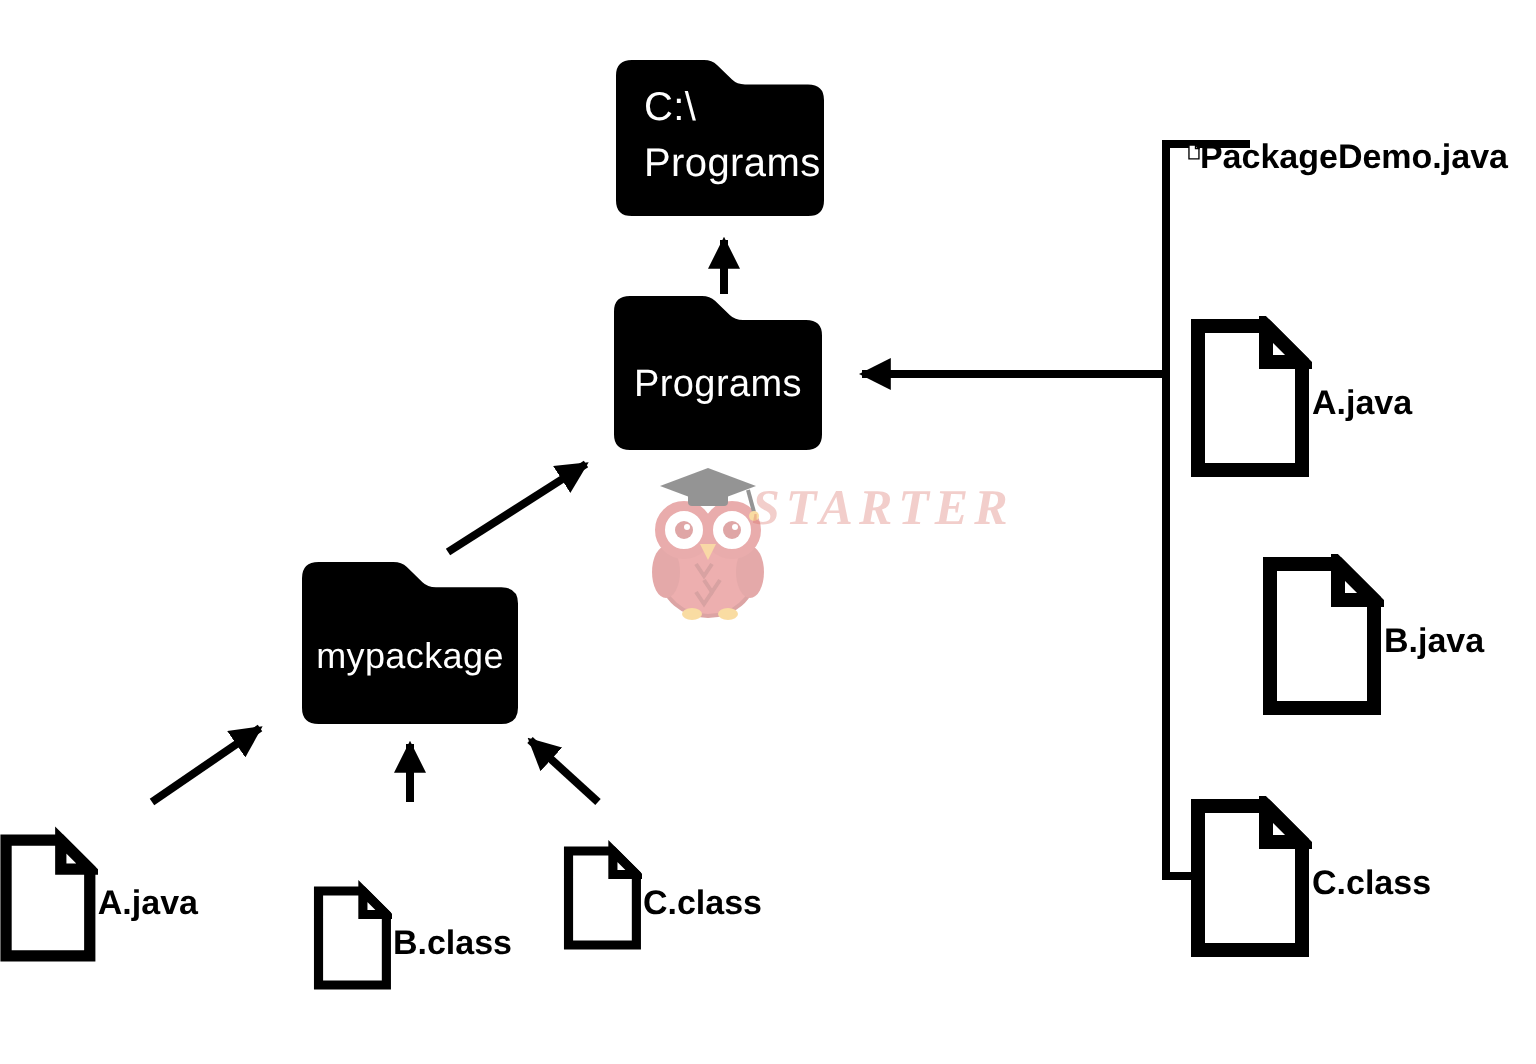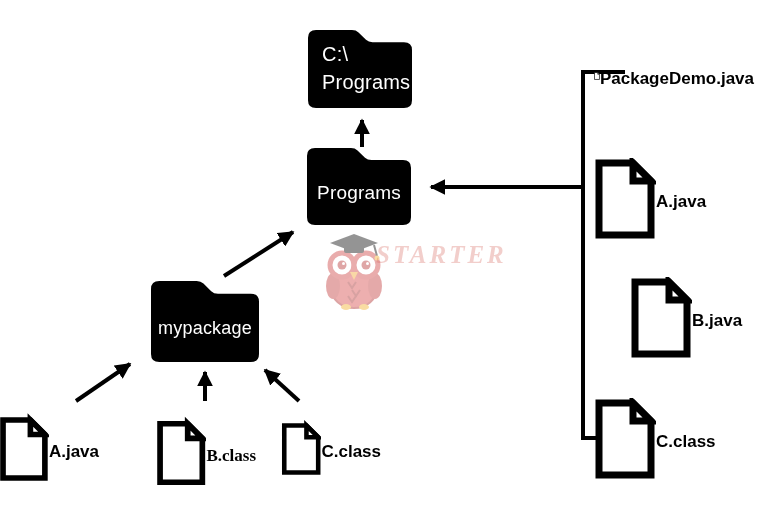--- a/index.html
+++ b/index.html
@@ -109,21 +109,21 @@
   </div>
 
   <div class="file-item" style="left:-1px;top:408px;width:100px;">
     <svg class="doc-icon" viewBox="0 0 62 82">
       <path d="M5 5 H39 L57 23 V77 H5 Z" fill="#fff" stroke="#000" stroke-width="7" stroke-linejoin="miter"></path>
       <path d="M39 5 L39 23 L57 23 Z" fill="#fff" stroke="#000" stroke-width="7" stroke-linejoin="miter"></path>
     </svg>
     <div class="file-label">A.java</div>
   </div>
 
-  <div class="file-item" style="left:156px;top:412px;width:100px;font-family:Liberation Serif, serif;">
+  <div class="file-item" style="left:156px;top:428px;width:100px;">
     <svg class="doc-icon" viewBox="0 0 62 82">
       <path d="M5 5 H39 L57 23 V77 H5 Z" fill="#fff" stroke="#000" stroke-width="7" stroke-linejoin="miter"></path>
       <path d="M39 5 L39 23 L57 23 Z" fill="#fff" stroke="#000" stroke-width="7" stroke-linejoin="miter"></path>
     </svg>
     <div class="file-label">B.class</div>
   </div>
 
   <div class="file-item" style="left:281px;top:408px;width:100px;">
     <svg class="doc-icon" viewBox="0 0 62 82">
       <path d="M5 5 H39 L57 23 V77 H5 Z" fill="#fff" stroke="#000" stroke-width="7" stroke-linejoin="miter"></path>

